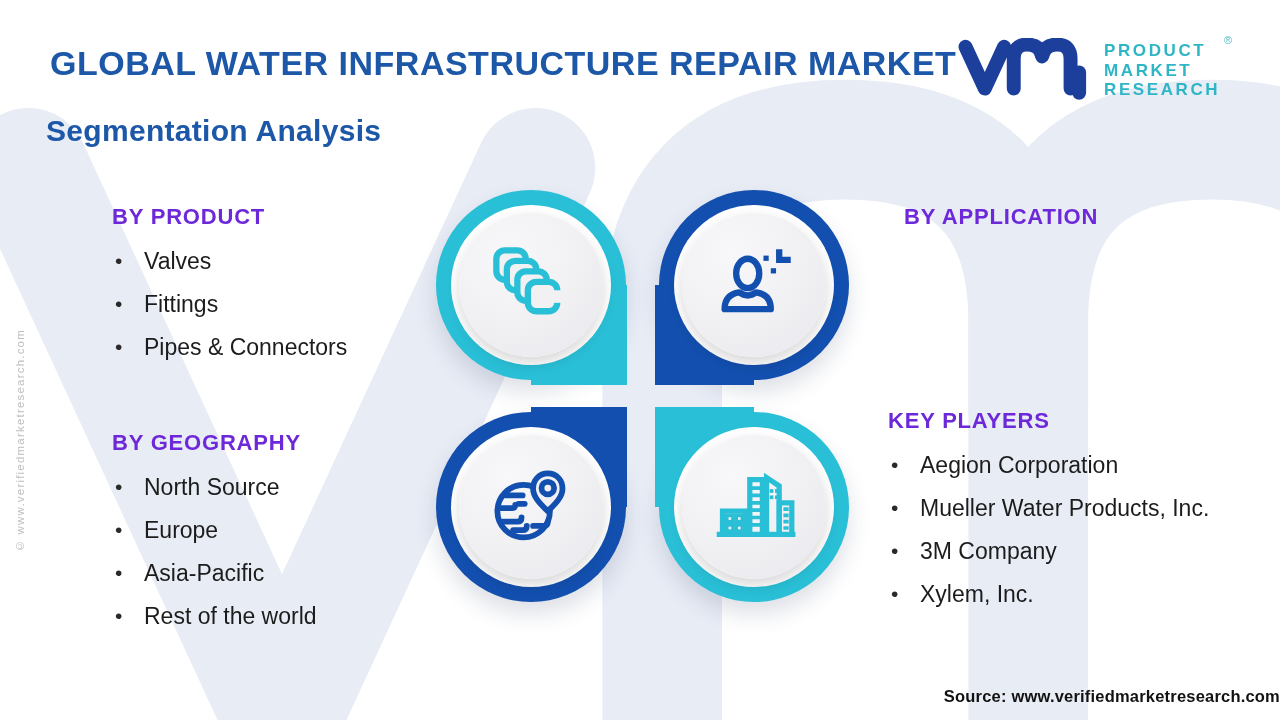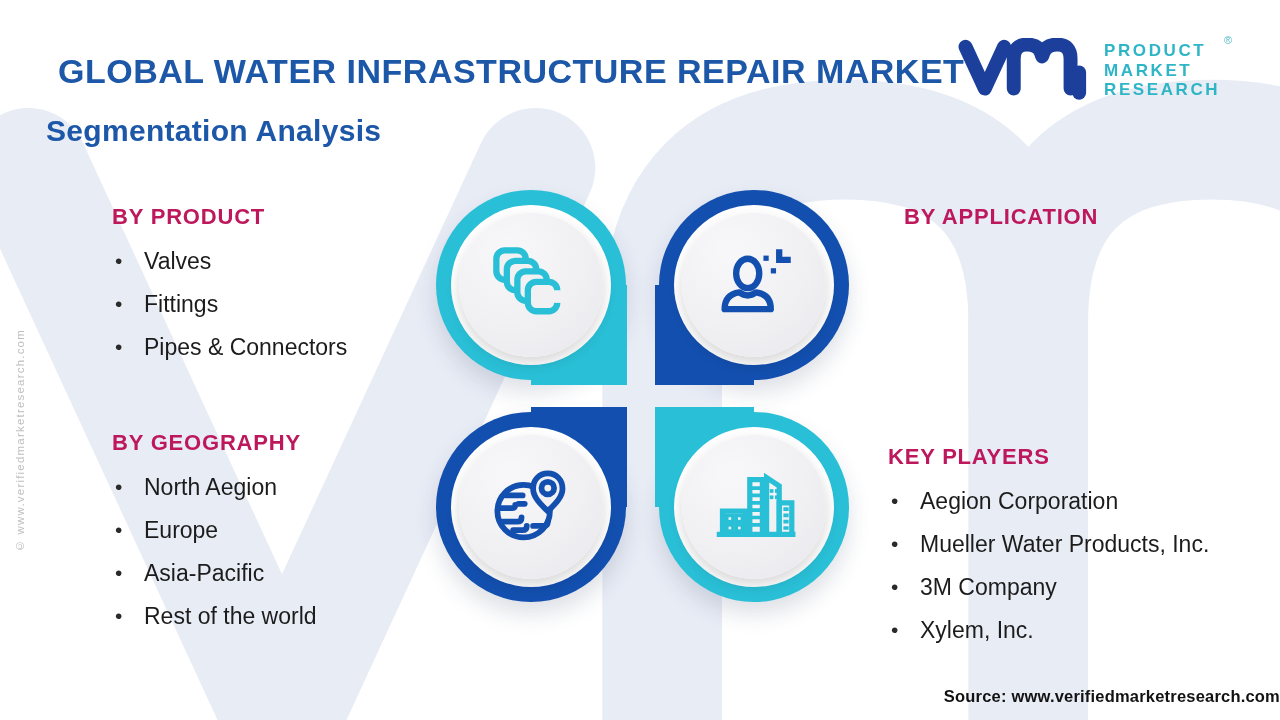--- a/index.html
+++ b/index.html
@@ -9,42 +9,42 @@
   }
   
   .wm-monogram{position:absolute;left:-70px;top:55px;pointer-events:none;}
   .side-wm{
     position:absolute;left:14px;top:272px;height:280px;
     writing-mode:vertical-rl;transform:rotate(180deg);
     font-size:11.5px;color:#bfbfbf;letter-spacing:1.2px;white-space:nowrap;
   }
   
   .title{
-    position:absolute;left:46px;top:40px;margin:12px;
+    position:absolute;left:46px;top:40px;margin:4px;
     font-size:34px;font-weight:700;letter-spacing:.5px;color:#1d57a8;text-align:center;
   }
   .subtitle{
     position:absolute;left:46px;top:114px;margin:0;
     font-size:30px;font-weight:700;letter-spacing:.3px;color:#1d57a8;
   }
   .logo{position:absolute;left:958px;top:36px;width:290px;height:72px;}
   .logo-mono{position:absolute;left:0;top:2px;}
   .logo-text{position:absolute;left:146px;top:5px;display:flex;flex-direction:column;}
   .logo-text span{
     font-size:17px;line-height:19.5px;font-weight:700;letter-spacing:2.6px;color:#2eb5c6;
   }
   .reg{position:absolute;left:266px;top:-2px;font-size:11px;color:#55b9c6;}
   
   .section{position:absolute;width:370px;}
   .s-tl{left:112px;top:204px;}
   .s-tr{left:888px;top:204px;width:392px;margin-left:16px;}
   .s-bl{left:112px;top:430px;}
-  .s-br{left:888px;top:444px;width:392px;}
+  .s-br{left:888px;top:408px;width:392px;}
   .sec-h{
-    margin:0 0 17px 0;font-size:22px;font-weight:700;letter-spacing:.8px;color:#be185d;line-height:26px;
+    margin:0 0 17px 0;font-size:22px;font-weight:700;letter-spacing:.8px;color:#6d28d9;line-height:26px;
   }
   .sec-list{list-style:none;margin:0;padding:0;}
   .sec-list li{
     position:relative;padding-left:32px;font-size:23px;color:#1c1c1c;line-height:29px;margin-bottom:14px;
   }
   .sec-list li::before{
     content:"\2022";position:absolute;left:3px;top:-1px;font-size:21px;color:#2a2a2a;
   }
   
   .q-disc{position:absolute;width:190px;height:190px;border-radius:50%;
@@ -200,21 +200,21 @@
     </ul>
   </div>
 
   <div class="section s-tr">
     <h2 class="sec-h">BY APPLICATION</h2>
   </div>
 
   <div class="section s-bl">
     <h2 class="sec-h">BY GEOGRAPHY</h2>
     <ul class="sec-list">
-      <li>North Aegion</li>
+      <li>North Source</li>
       <li>Europe</li>
       <li>Asia-Pacific</li>
       <li>Rest of the world</li>
     </ul>
   </div>
 
   <div class="section s-br">
     <h2 class="sec-h">KEY PLAYERS</h2>
     <ul class="sec-list">
       <li>Aegion Corporation</li>

